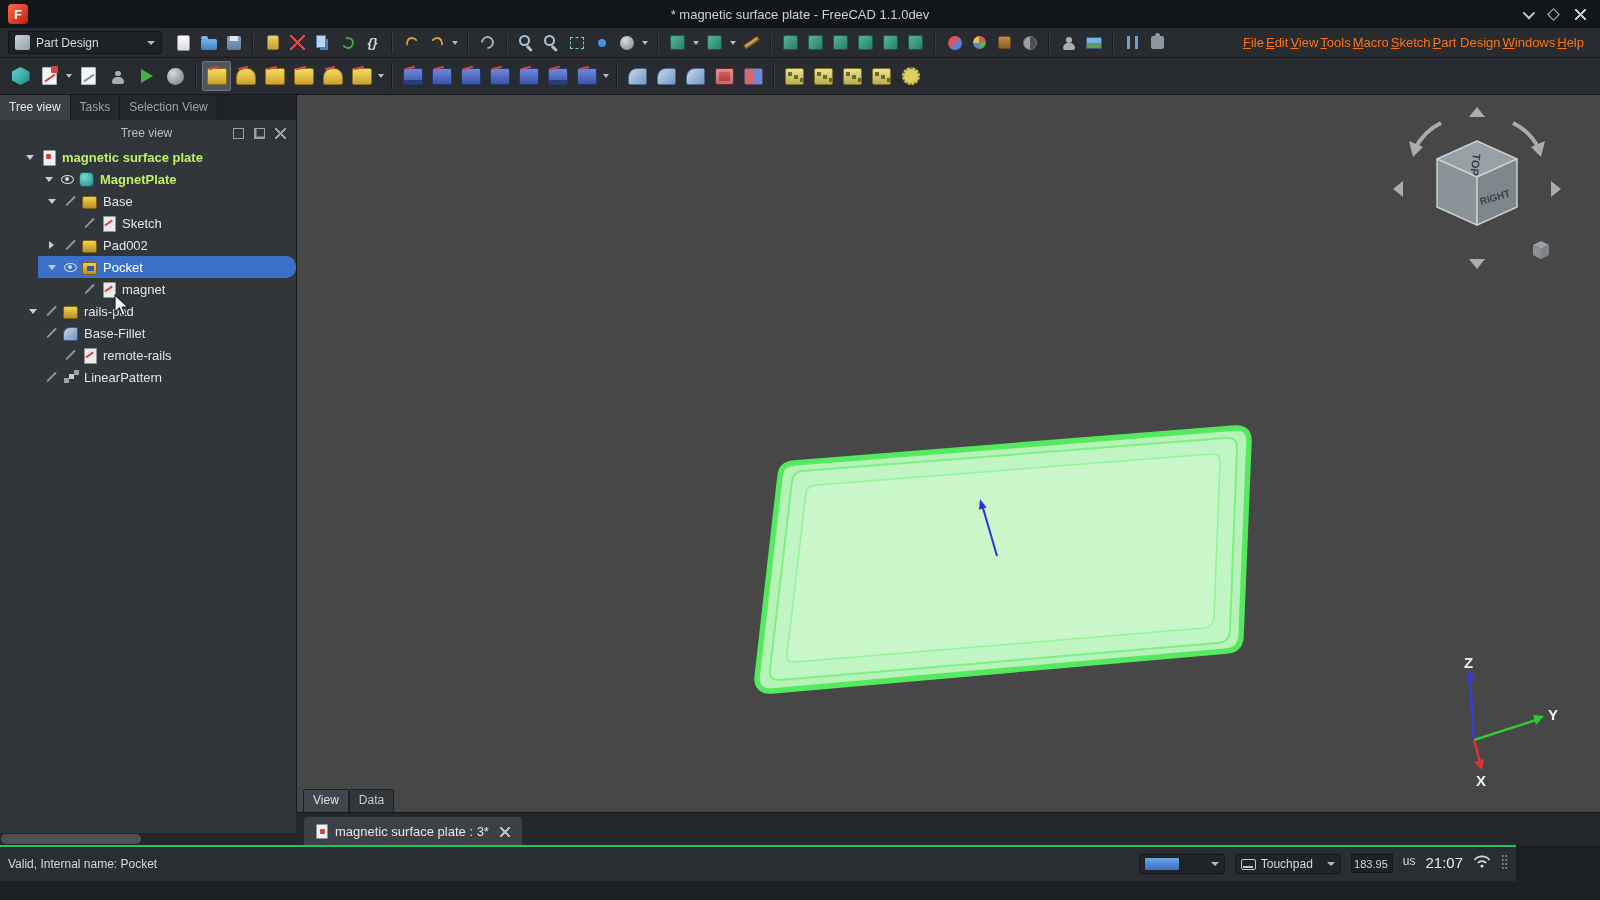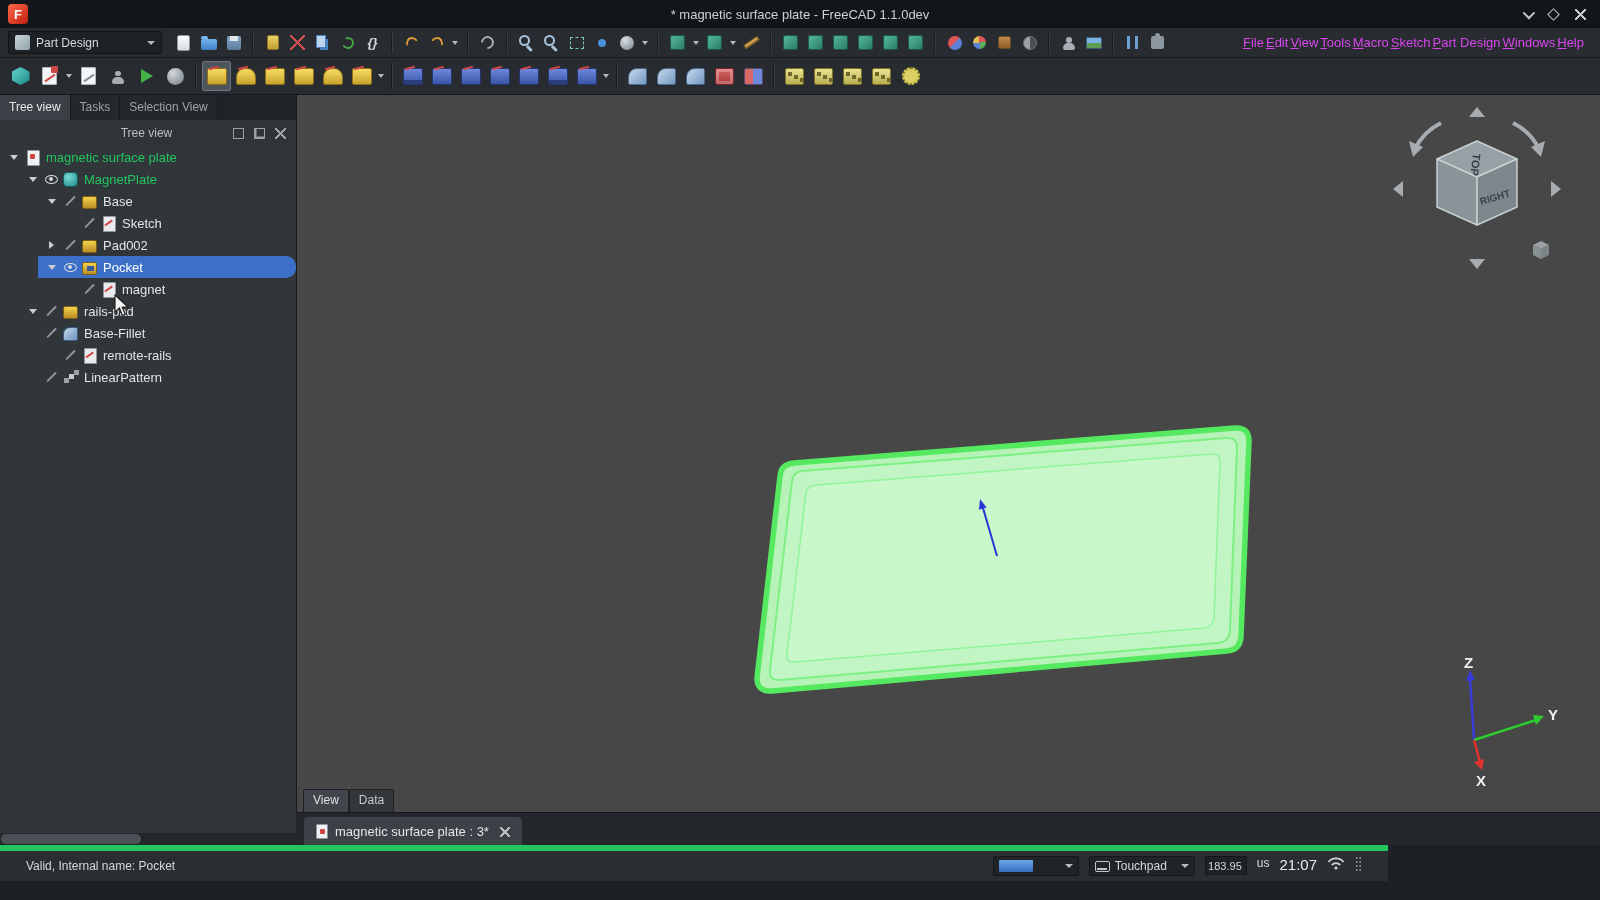--- a/index.html
+++ b/index.html
@@ -27,21 +27,21 @@
                display:flex; align-items:center; gap:6px; padding:0 6px; font-size:12px; color:#d8dadb; }
   .wb-icon { width:15px; height:15px; border-radius:2px; background:linear-gradient(135deg,#cdd4d8,#8fa2ad); }
   .combo-arrow { margin-left:auto; width:0; height:0; border-left:4px solid transparent; border-right:4px solid transparent; border-top:4px solid #b6babd; }
   .tbar { display:flex; align-items:center; gap:2px; margin-left:10px; }
   .tbtn { width:23px; height:24px; display:flex; align-items:center; justify-content:center; border-radius:3px; position:relative; flex:0 0 auto; }
   .tbtn2 { width:29px; height:30px; display:flex; align-items:center; justify-content:center; border-radius:3px; position:relative; flex:0 0 auto; }
   .tbtn2.active { background:#4d555d; box-shadow:inset 0 0 0 1px #6d7680; }
   .vsep { width:2px; height:20px; border-left:1px solid #1a1d20; border-right:1px solid #383e44; margin:0 5px; flex:0 0 auto; }
   .vsep2 { width:2px; height:26px; border-left:1px solid #1a1d20; border-right:1px solid #383e44; margin:0 5px; flex:0 0 auto; }
   .dda { width:0; height:0; border-left:3.5px solid transparent; border-right:3.5px solid transparent; border-top:4px solid #b6babd; margin:0 2px; flex:0 0 auto; }
-  #menubar { margin-left:auto; margin-right:16px; display:flex; gap:2px; font-size:13px; color:#d946ef; }
+  #menubar { margin-left:auto; margin-right:16px; display:flex; gap:2px; font-size:13px; color:#f97316; }
   .menu-item { display:inline-block; }
   .menu-item::first-letter { text-decoration:underline; }
   #toolbar2 { position:absolute; top:58px; left:0; width:1600px; height:37px; background:#282c30; border-bottom:1px solid #15181a;
               display:flex; align-items:center; padding-left:6px; }
 
   
   .g-page { width:13px; height:16px; background:linear-gradient(#ffffff,#d9dcde); border:1px solid #8f969c; border-radius:2px; }
   .g-folder { position:relative; width:16px; height:11px; background:linear-gradient(#74b4ec,#3f7fc4); border-radius:2px; margin-top:4px; }
   .g-folder::before { content:''; position:absolute; top:-3px; left:0; width:7px; height:3px; background:#74b4ec; border-radius:2px 2px 0 0; }
   .g-disk { width:14px; height:14px; background:linear-gradient(#8aa6c4,#5c7da0); border-radius:2px; position:relative; }
@@ -102,21 +102,21 @@
   #panel-title { position:absolute; top:120px; left:0; width:296px; height:26px; background:#2f3438; display:flex; align-items:center; }
   #panel-title-label { flex:1; text-align:center; font-size:12px; color:#b9bdc0; padding-left:60px; }
   .ptb { width:11px; height:11px; margin-right:10px; flex:0 0 auto; }
   .ptb-float { border:1.5px solid #9aa0a5; }
   .ptb-overlap { border:1.5px solid #9aa0a5; box-shadow:inset 2px -2px 0 -0.5px #9aa0a5; }
   .ptb-close { background:linear-gradient(45deg,transparent 43%,#9aa0a5 43% 57%,transparent 57%),
                linear-gradient(135deg,transparent 43%,#9aa0a5 43% 57%,transparent 57%); }
 
   #tree { position:absolute; top:146px; left:0; width:296px; height:687px; background:#31363b; font-size:13px; overflow:hidden; }
   .trow { height:22px; display:flex; align-items:center; padding-left:calc(4px + var(--l)*19px); color:#e2e4e5; }
-  .trow.b { font-weight:normal; color:#22c55e; }
+  .trow.b { font-weight:bold; color:#bef264;margin-left:16px; }
   .trow.sel { background:linear-gradient(90deg,transparent 38px,#3c70c8 38px); color:#fff;border-radius:10px; }
   .slot { width:19px; height:22px; flex:0 0 19px; display:flex; align-items:center; justify-content:center; }
   .tlabel { margin-left:4px; white-space:nowrap; }
   .exp-open { width:0; height:0; border-left:4.5px solid transparent; border-right:4.5px solid transparent; border-top:5.5px solid #c9cdd0; }
   .exp-closed { width:0; height:0; border-top:4.5px solid transparent; border-bottom:4.5px solid transparent; border-left:5.5px solid #c9cdd0; }
   .vz-eye { position:relative; width:13px; height:9px; border:1px solid #d6d9db; border-radius:50%; }
   .vz-eye::after { content:''; position:absolute; left:3.3px; top:1.3px; width:4px; height:4px; border-radius:50%; background:#d6d9db; }
   .vz-off { position:relative; width:13px; height:13px; }
   .vz-off::before { content:''; position:absolute; left:0; top:5.6px; width:13px; height:1.7px; background:#8f969c; transform:rotate(-45deg); border-radius:1px; }
   .ti { width:16px; height:16px; position:relative; flex:0 0 auto; }
@@ -148,22 +148,22 @@
   #mdi { position:absolute; top:812px; left:296px; width:1304px; height:33px; background:#24282c; border-top:1px solid #17191c; }
   #mdi-tab { position:absolute; left:8px; top:4px; height:29px; background:#3b4147; border-radius:4px 4px 0 0;
              display:flex; align-items:center; gap:7px; padding:0 12px; font-size:13px; color:#e3e5e6; }
   .mdi-doc { position:relative; width:12px; height:15px; background:#eef0f1; border:1px solid #8f969c; border-radius:1px; }
   .mdi-doc::after { content:''; position:absolute; left:3px; top:4px; width:5px; height:5px; background:#d04545; border-radius:1px; }
   .mdi-close { width:10px; height:10px; margin-left:4px;
       background:linear-gradient(45deg,transparent 43%,#b9bdc0 43% 57%,transparent 57%),
                  linear-gradient(135deg,transparent 43%,#b9bdc0 43% 57%,transparent 57%); }
 
   
-  #statusbar { position:absolute; top:845px; left:0; width:1388px; height:36px; background:#2a2e33; border-top:6px solid #22c55e;
-               display:flex; align-items:center; padding:0 26px; font-size:12px; color:#d6d8da; }
+  #statusbar { position:absolute; top:845px; left:0; width:1516px; height:36px; background:#2a2e33; border-top:2px solid #22c55e;
+               display:flex; align-items:center; padding:0 8px; font-size:12px; color:#d6d8da; }
   #sb-right { margin-left:auto; display:flex; gap:10px; }
   .sb-combo { height:20px; background:#202428; border:1px solid #15181a; border-radius:2px; display:flex; align-items:center; padding:0 5px; gap:5px; }
   .sb-swatch { width:34px; height:12px; background:linear-gradient(#6aa6e8,#3a6fc0); border-radius:1px; }
   .tp-icon { width:15px; height:11px; border:1.3px solid #c3c7ca; border-radius:2px; position:relative; }
   .tp-icon::after { content:''; position:absolute; left:1px; bottom:1px; width:10px; height:1.5px; background:#c3c7ca; }
   .sb-value { width:42px; height:19px; background:#1e2226; border:1px solid #141619; font-size:11px; text-align:right; padding:3px 4px 0 0; }
   .sb-clock { font-size:15px; color:#e8e9ea; }
   .sb-grip { width:7px; height:16px;
       background:radial-gradient(circle,#7d848a 1px,transparent 1.4px); background-size:3.5px 4px; }
   #bottomstrip { position:absolute; top:881px; left:0; width:1600px; height:19px; background:#1e2124; }

